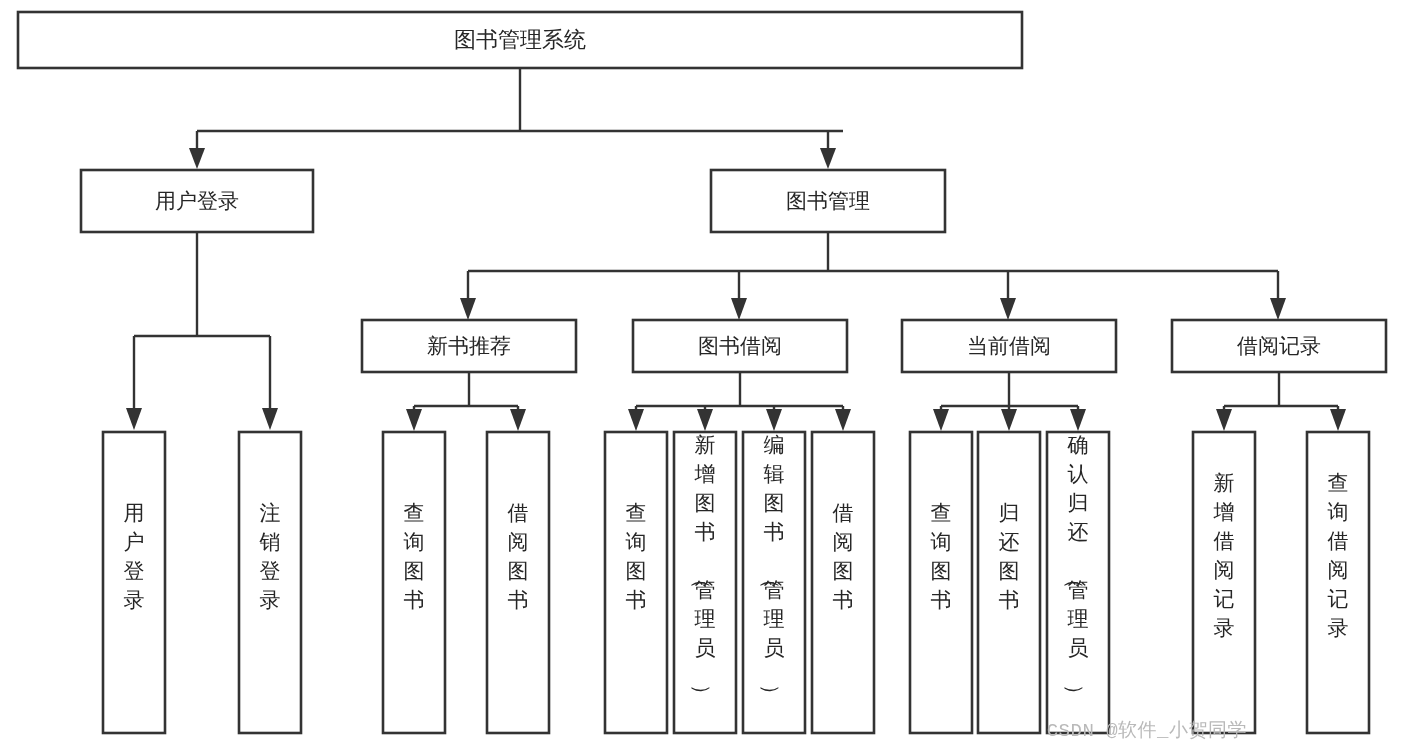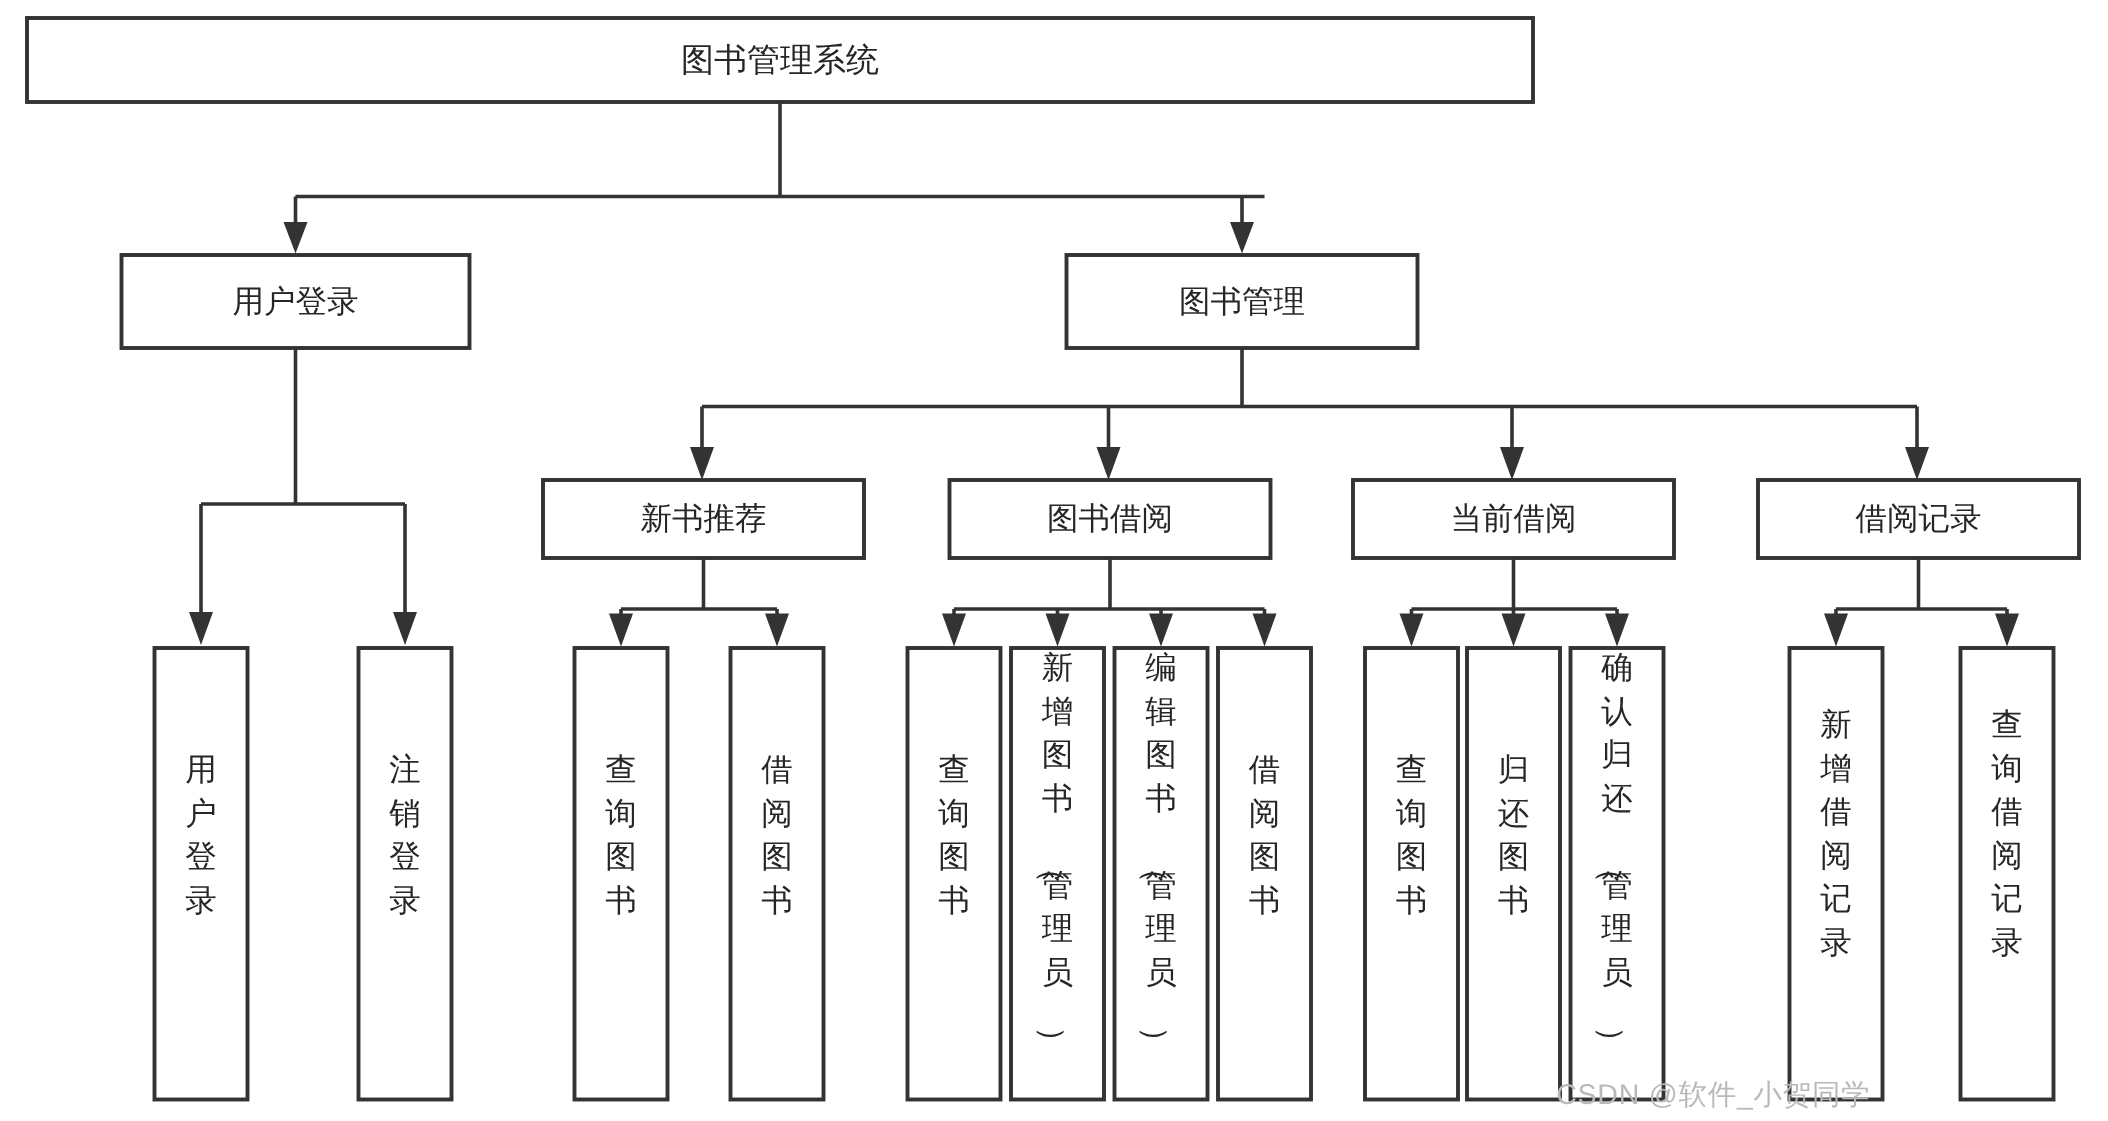--- a/index.html
+++ b/index.html
@@ -56,21 +56,21 @@
     fill: #262626;
     font-family: "DejaVu Sans", "Liberation Sans", sans-serif;
     font-size: 22px;
     text-anchor: middle;
     dominant-baseline: middle;
   }
   .watermark-text {
     position: absolute;
     right: 8px;
     bottom: 4px;
-    font-family: Liberation Sans, sans-serif;
+    font-family: Liberation Mono, monospace;
     font-size: 19px;
     color: #b9b9b9;
     white-space: nowrap;
     letter-spacing: 0.5px;
     pointer-events: none;
   }
 </style>
 </head>
 <body>
 

